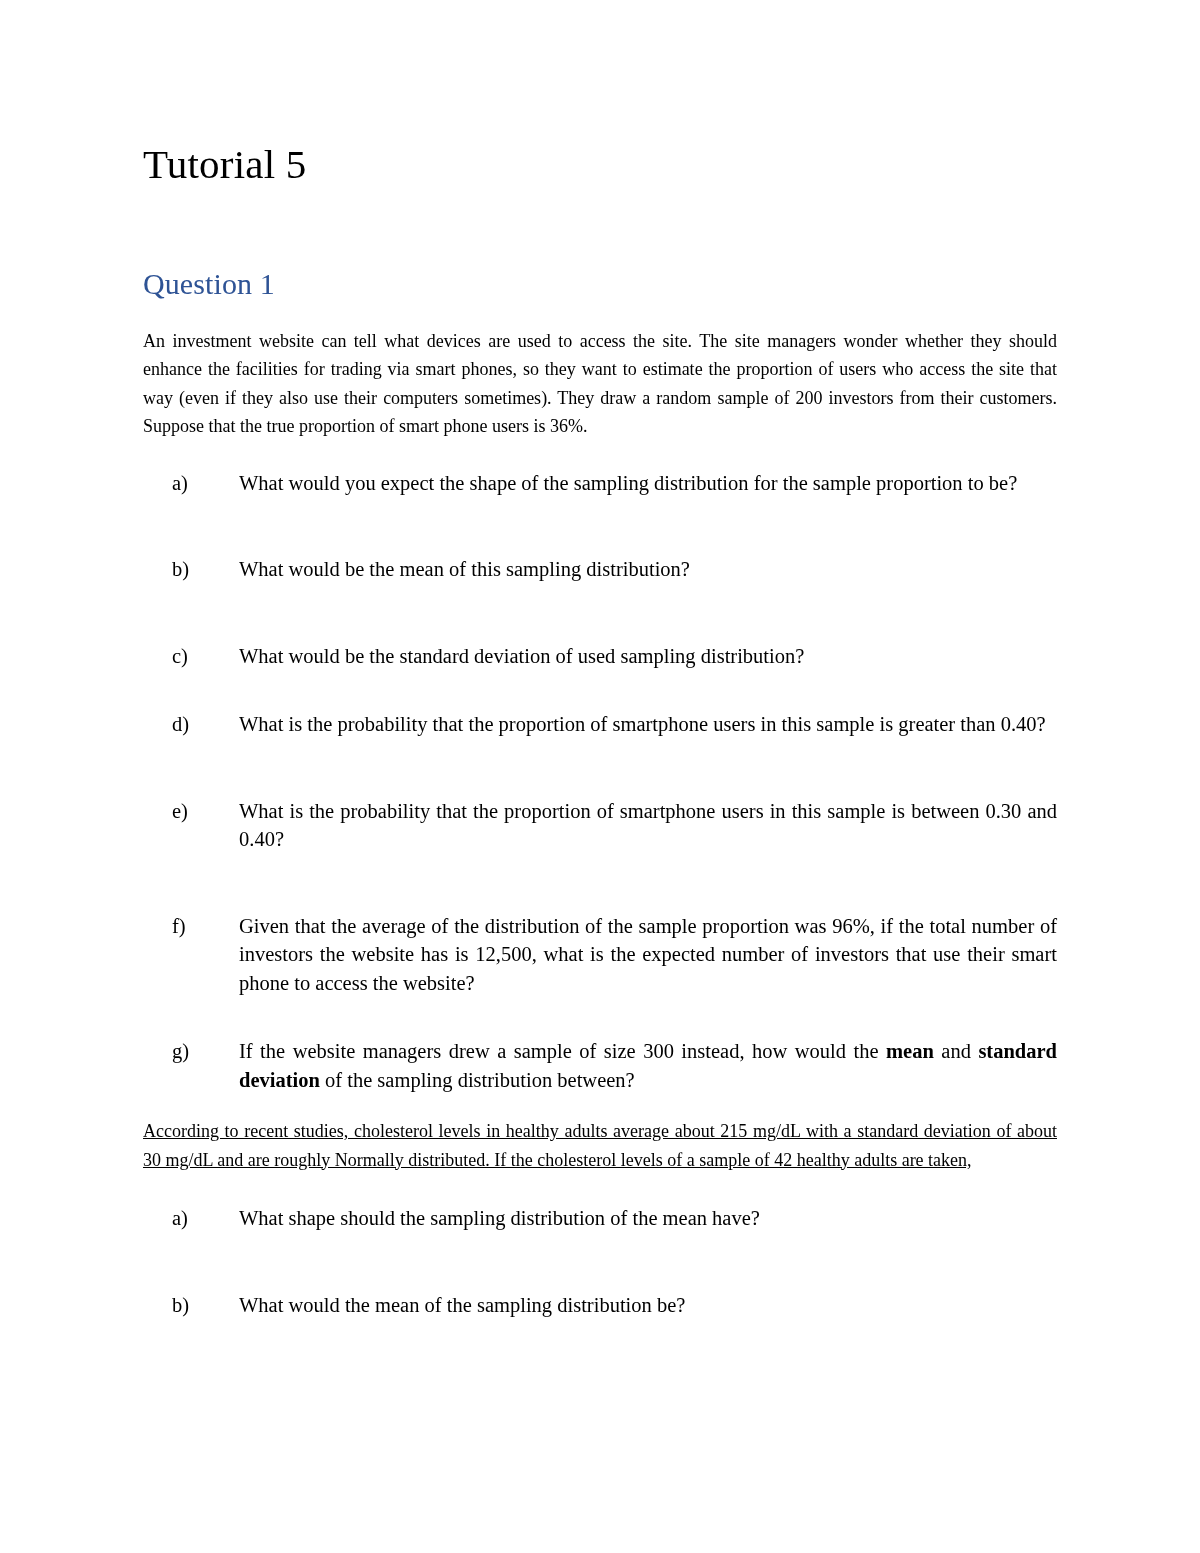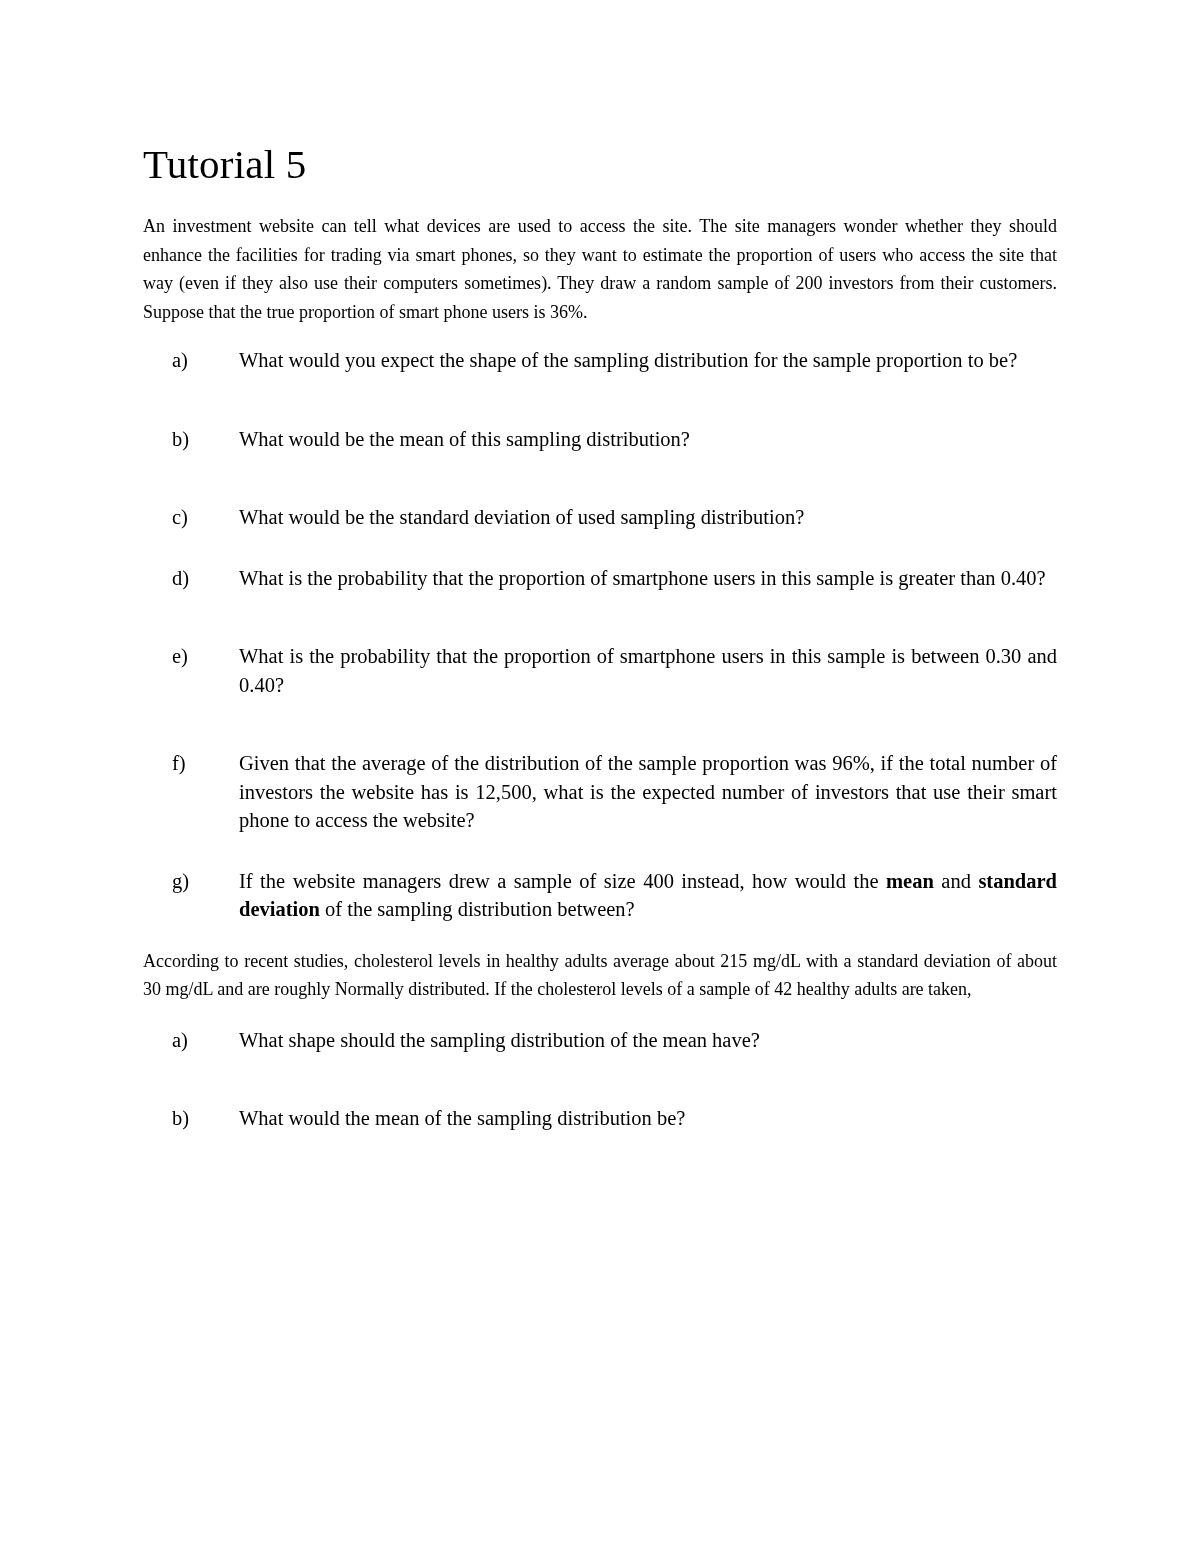--- a/index.html
+++ b/index.html
@@ -48,21 +48,21 @@
   .h1-q2 { padding-top: 57px; }
 
   .body-para {
     font-size: 18px;
     line-height: 28.5px;
     text-align: justify;
     text-justify: inter-word;
     margin: 0;
     padding-top: 25px;
   }
-  .body-para.tight { padding-top: 23px; }
+  .body-para.tight { padding-top: 23px; text-decoration: underline; }
 
   ol.alpha-list {
     list-style: none;
     margin: 0;
     padding: 0;
   }
 
   ol.alpha-list > li {
     position: relative;
     padding-left: 67px;
@@ -78,39 +78,41 @@
     left: 0;
     top: 0;
     width: 46px;
     text-align: left;
     font-size: 20.5px;
     line-height: 28.5px;
   }
 
   ol.alpha-list > li > .li-text {
     display: block;
+    margin-top: 8px;
   }
 
   
   .gap-lg { height: 50px; }
   .gap-md { height: 32px; }
 
   .list-start-gap { height: 20px; }
 
   b, strong { font-weight: bold; }
 
   .q2-list-start { height: 22px; }
 </style>
 </head>
 <body>
 
 <div class="page">
 
   <h1 class="doc-title">Tutorial 5</h1>
 
+  <h2 class="heading-1 h1-q1">Question 1</h2>
 
   <p class="body-para">An investment website can tell what devices are used to access the site. The site managers wonder whether they should enhance the facilities for trading via smart phones, so they want to estimate the proportion of users who access the site that way (even if they also use their computers sometimes). They draw a random sample of 200 investors from their customers. Suppose that the true proportion of smart phone users is 36%.</p>
 
   <div class="list-start-gap"></div>
 
   <ol class="alpha-list">
 
     <li>
       <span class="marker">a)</span>
       <span class="li-text">What would you expect the shape of the sampling distribution for the sample proportion to be?</span>
@@ -142,21 +144,21 @@
     <div class="gap-lg"></div>
 
     <li>
       <span class="marker">f)</span>
       <span class="li-text">Given that the average of the distribution of the sample proportion was 96%, if the total number of investors the website has is 12,500, what is the expected number of investors that use their smart phone to access the website?</span>
     </li>
     <div class="gap-md"></div>
 
     <li>
       <span class="marker">g)</span>
-      <span class="li-text"><span>If the website managers drew a sample of size 400 instead, how would the </span><b>mean</b><span> and </span><b>standard deviation</b><span> of the sampling distribution between?</span></span>
+      <span class="li-text"><span>If the website managers drew a sample of size 300 instead, how would the </span><b>mean</b><span> and </span><b>standard deviation</b><span> of the sampling distribution between?</span></span>
     </li>
 
   </ol>
 
 
   <p class="body-para tight">According to recent studies, cholesterol levels in healthy adults average about 215 mg/dL with a standard deviation of about 30 mg/dL and are roughly Normally distributed. If the cholesterol levels of a sample of 42 healthy adults are taken,</p>
 
   <div class="q2-list-start"></div>
 
   <ol class="alpha-list">

